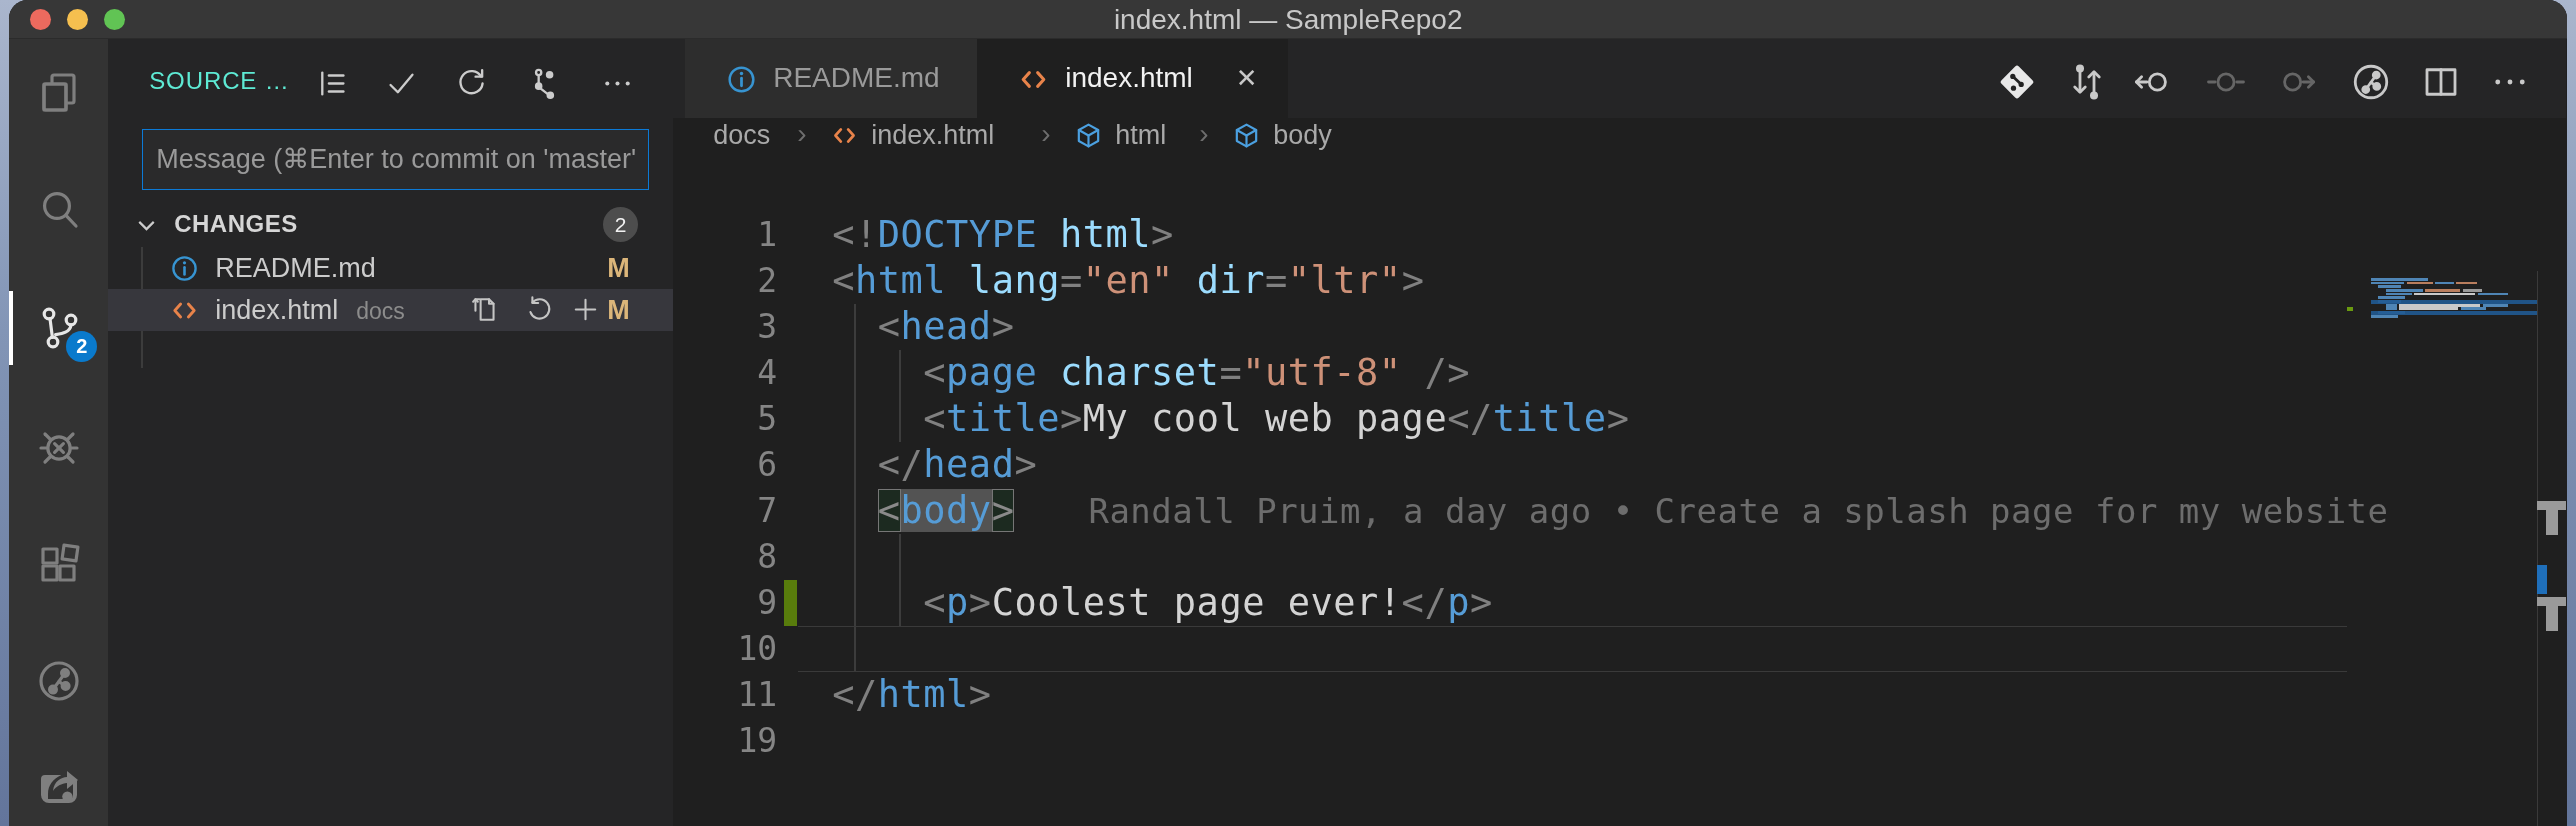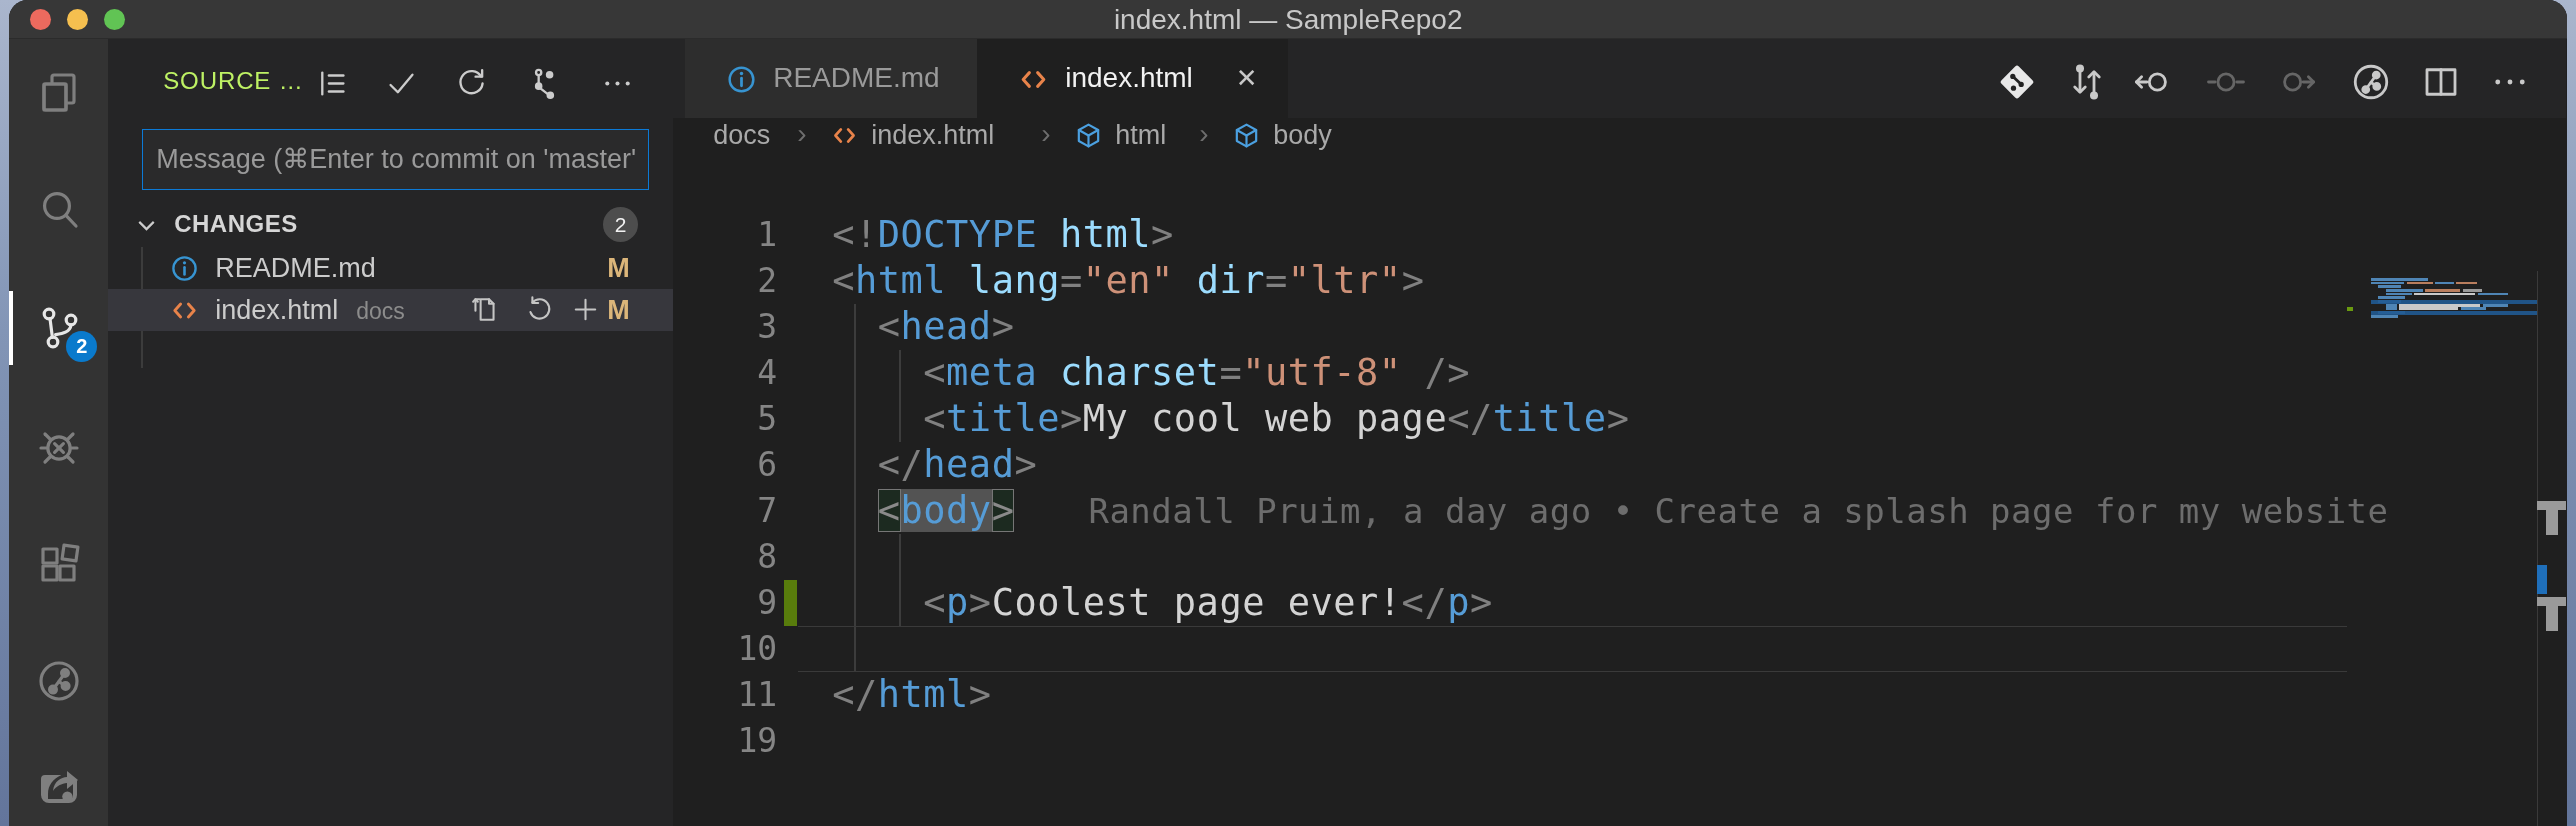--- a/index.html
+++ b/index.html
@@ -21,22 +21,22 @@
   #activitybar { position:absolute; left:0; top:39px; width:99px; height:788px; background:#333333; }
   .ab-item { position:absolute; left:0; width:99px; height:99px; color:#7f7f7f; }
   .ab-item.active { color:#e7e7e7; }
   .ab-item svg { position:absolute; left:26px; top:26px; width:48px; height:48px; }
   .ab-active-bar { position:absolute; left:0; width:3.7px; background:#ffffff; }
   .ab-badge { position:absolute; left:57px; top:53px; min-width:31px; height:31px; border-radius:15.6px;
               color:#fff; font-size:20px; font-weight:bold; text-align:center; line-height:31px; }
 
   
   #sidebar { position:absolute; left:99px; top:39px; width:565px; height:788px; background:#252526; }
-  #scm-title { position:absolute; left:41px; top:28px; width:175px; color:#bef264; font-size:24px;
-               letter-spacing:0.9px; white-space:nowrap; overflow:hidden;margin-left:14px; }
+  #scm-title { position:absolute; left:41px; top:28px; width:175px; color:#5eead4; font-size:24px;
+               letter-spacing:0.9px; white-space:nowrap; overflow:hidden; }
   .scm-action { position:absolute; top:24px; width:40px; height:40px; color:#cccccc; }
   .scm-action svg { width:35px; height:35px; margin:2.8px; }
   #commit-input { position:absolute; left:34px; top:90px; width:507px; height:61px;
                   background:#2a2a2b; border:1.8px solid #0c7ad6; color:#cccccc;
                   font-size:27px; padding:0 13px; outline:none; font-family:"Liberation Sans",sans-serif; }
   #commit-input::placeholder { color:#9a9a9a; }
   #changes-header { position:absolute; left:0; top:166px; width:565px; height:40px; }
   #changes-chevron { position:absolute; left:24px; top:5.5px; width:29px; height:29px; color:#cccccc; }
   #changes-label { position:absolute; left:66px; top:4.6px; color:#d6d6d6; font-size:24px; font-weight:bold; letter-spacing:0.5px; }
   #changes-badge { position:absolute; left:495px; top:1.8px; min-width:35px; height:35px; border-radius:17.5px;
@@ -348,21 +348,21 @@
             <div class="code-row" style="top: 103px;">
               <div class="lnum">2</div>
               <div class="ltext"><span class="tk-p">&lt;</span><span class="tk-t">html</span><span class="tk-x"> </span><span class="tk-a">lang</span><span class="tk-p">=</span><span class="tk-s">"en"</span><span class="tk-x"> </span><span class="tk-a">dir</span><span class="tk-p">=</span><span class="tk-s">"ltr"</span><span class="tk-p">&gt;</span></div>
             </div>
             <div class="code-row" style="top: 149px;">
               <div class="lnum">3</div>
               <div class="ltext"><span class="tk-x">  </span><span class="tk-p">&lt;</span><span class="tk-t">head</span><span class="tk-p">&gt;</span></div>
             </div>
             <div class="code-row" style="top: 195px;">
               <div class="lnum">4</div>
-              <div class="ltext"><span class="tk-x">    </span><span class="tk-p">&lt;</span><span class="tk-t">meta</span><span class="tk-x"> </span><span class="tk-a">charset</span><span class="tk-p">=</span><span class="tk-s">"utf-8"</span><span class="tk-x"> </span><span class="tk-p">/&gt;</span></div>
+              <div class="ltext"><span class="tk-x">    </span><span class="tk-p">&lt;</span><span class="tk-t">page</span><span class="tk-x"> </span><span class="tk-a">charset</span><span class="tk-p">=</span><span class="tk-s">"utf-8"</span><span class="tk-x"> </span><span class="tk-p">/&gt;</span></div>
             </div>
             <div class="code-row" style="top: 241px;">
               <div class="lnum">5</div>
               <div class="ltext"><span class="tk-x">    </span><span class="tk-p">&lt;</span><span class="tk-t">title</span><span class="tk-p">&gt;</span><span class="tk-x">My cool web page</span><span class="tk-p">&lt;/</span><span class="tk-t">title</span><span class="tk-p">&gt;</span></div>
             </div>
             <div class="code-row" style="top: 287px;">
               <div class="lnum">6</div>
               <div class="ltext"><span class="tk-x">  </span><span class="tk-p">&lt;/</span><span class="tk-t">head</span><span class="tk-p">&gt;</span></div>
             </div>
             <div class="code-row" style="top: 333px;">

